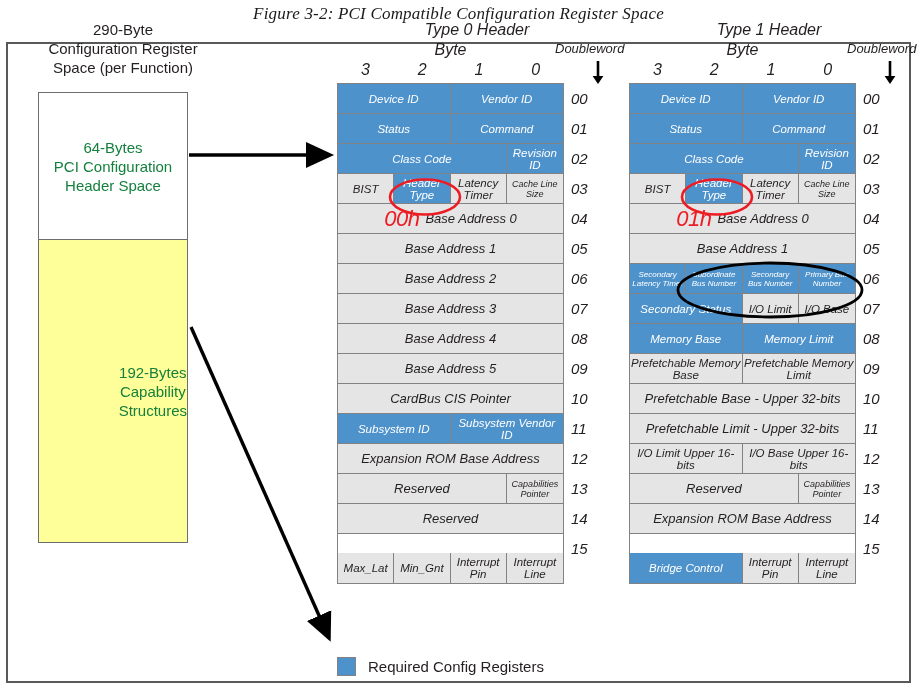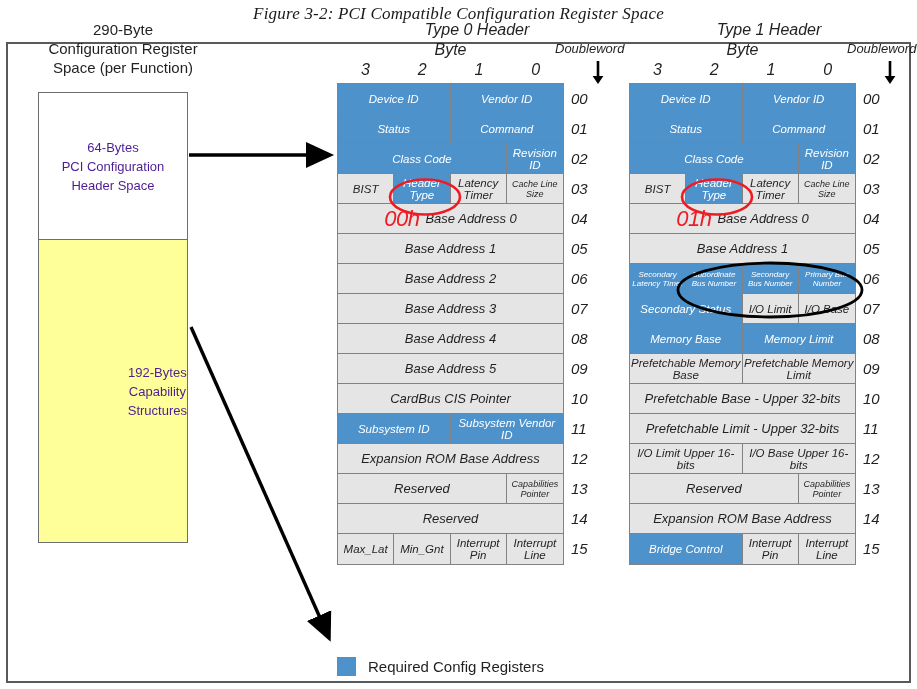--- a/index.html
+++ b/index.html
@@ -26,21 +26,21 @@
   #left-stack{position:absolute;left:38px;top:92px;width:150px;}
   #hdr-space-box{
     height:148px;border:1px solid #6d6e71;background:#fff;box-sizing:border-box;
     display:flex;align-items:center;justify-content:center;text-align:center;
   }
   #cap-space-box{
     height:304px;border:1px solid #6d6e71;background:#ffff99;box-sizing:border-box;
     display:flex;align-items:center;justify-content:flex-end;text-align:center;
     margin-top:-1px;
   }
-  .box-caption{font-size:13px;line-height:19px;color:#4c1d95;}
+  .box-caption{font-size:15px;line-height:19px;color:#15803d;}
 
   
   #arrow-layer{position:absolute;left:0;top:0;width:917px;height:689px;pointer-events:none;}
 
   
   .hdr-col{position:absolute;top:20px;font-style:italic;}
   #type0-col{left:337px;width:280px;}
   #type1-col{left:629px;width:280px;}
   .hdr-title{text-align:center;font-size:16px;line-height:20px;color:#231f20;}
   .hdr-title .tbl-w{display:inline-block;width:227px;}
@@ -57,21 +57,21 @@
   .byte-nums span{
     position:absolute;width:56.75px;text-align:center;font-size:16px;color:#231f20;top:0;
   }
   .dw-arrow{position:absolute;left:252px;top:0px;}
 
   .reg-table{position:relative;width:227px;border:1px solid #808285;box-sizing:border-box;}
   .reg-row{
     display:flex;height:30px;border-bottom:1px solid #808285;box-sizing:border-box;
     position:relative;
   }
-  .reg-row:last-child{border-bottom:none;}
+  .reg-row:last-child{border-bottom:none;margin-top:19px;}
   .cell{
     display:flex;align-items:center;justify-content:center;text-align:center;
     border-right:1px solid #808285;box-sizing:border-box;
     font-size:11.5px;line-height:12px;padding:3px 1px;overflow:hidden;
   }
   .cell:last-child{border-right:none;}
   .cell.blue{background:#4e92cc;color:#ffffff;}
   .cell.white{background:#e5e5e5;color:#231f20;}
   .cell.f25{width:25%;}
   .cell.f50{width:50%;}

